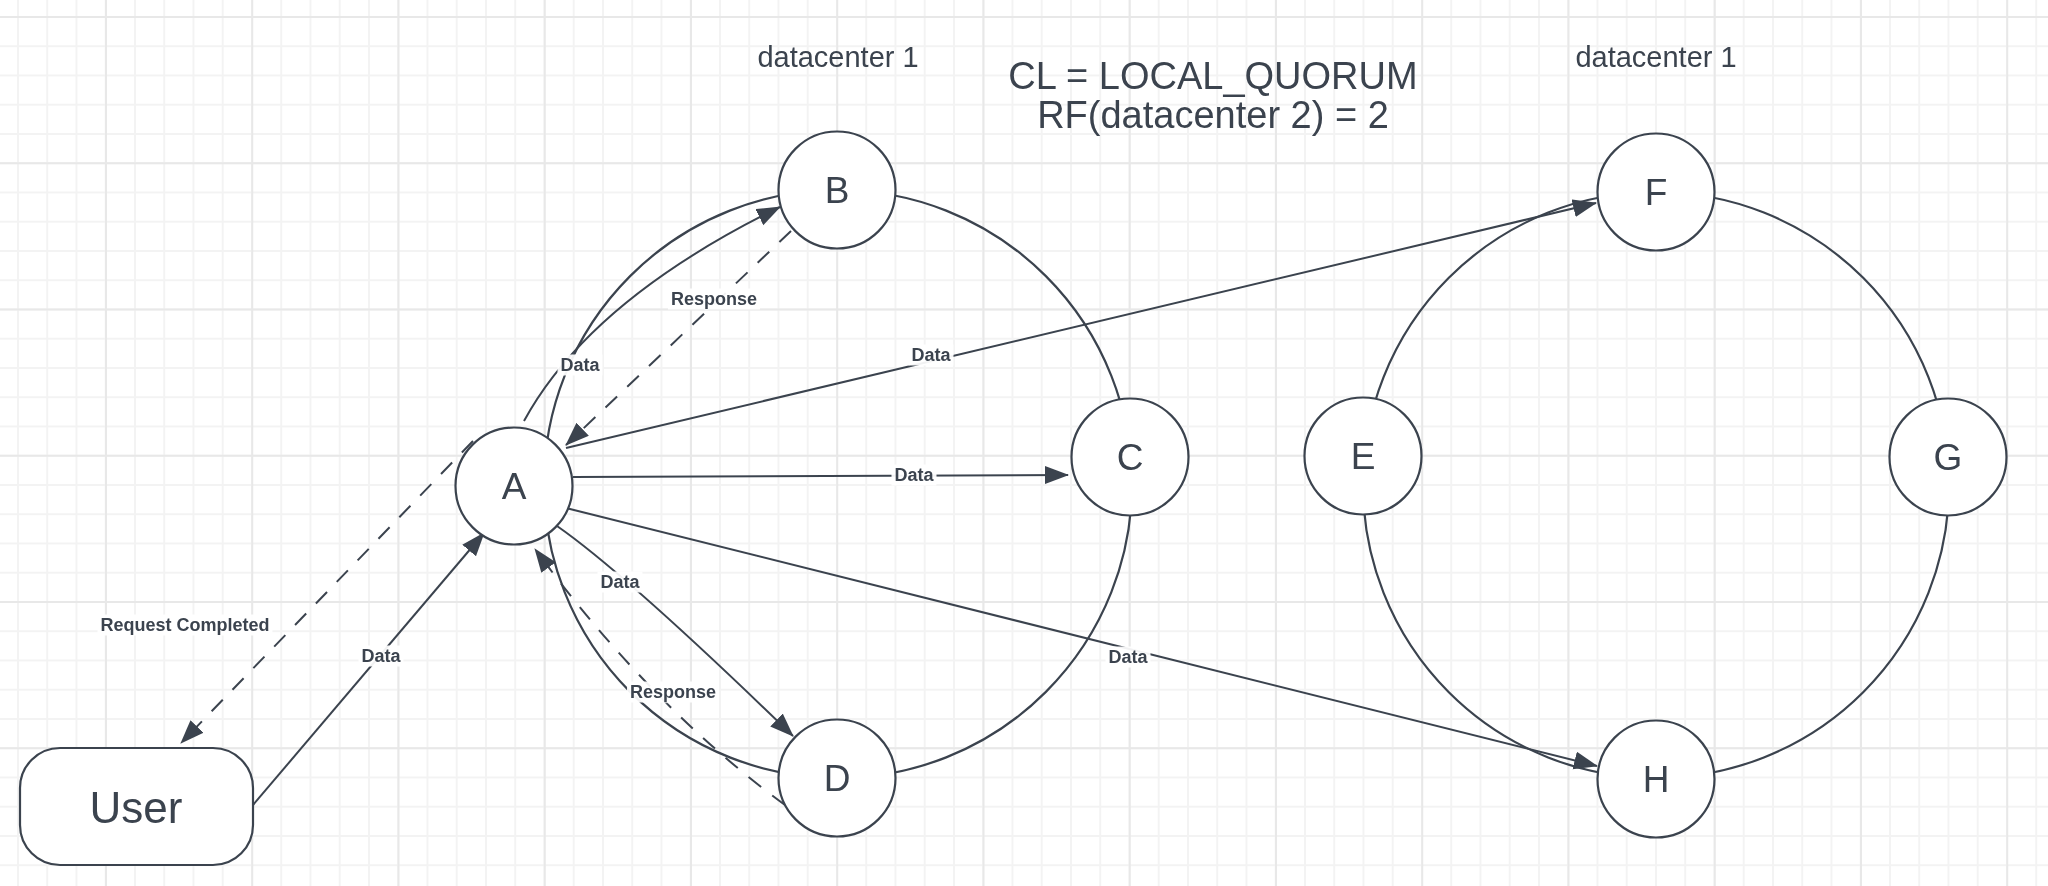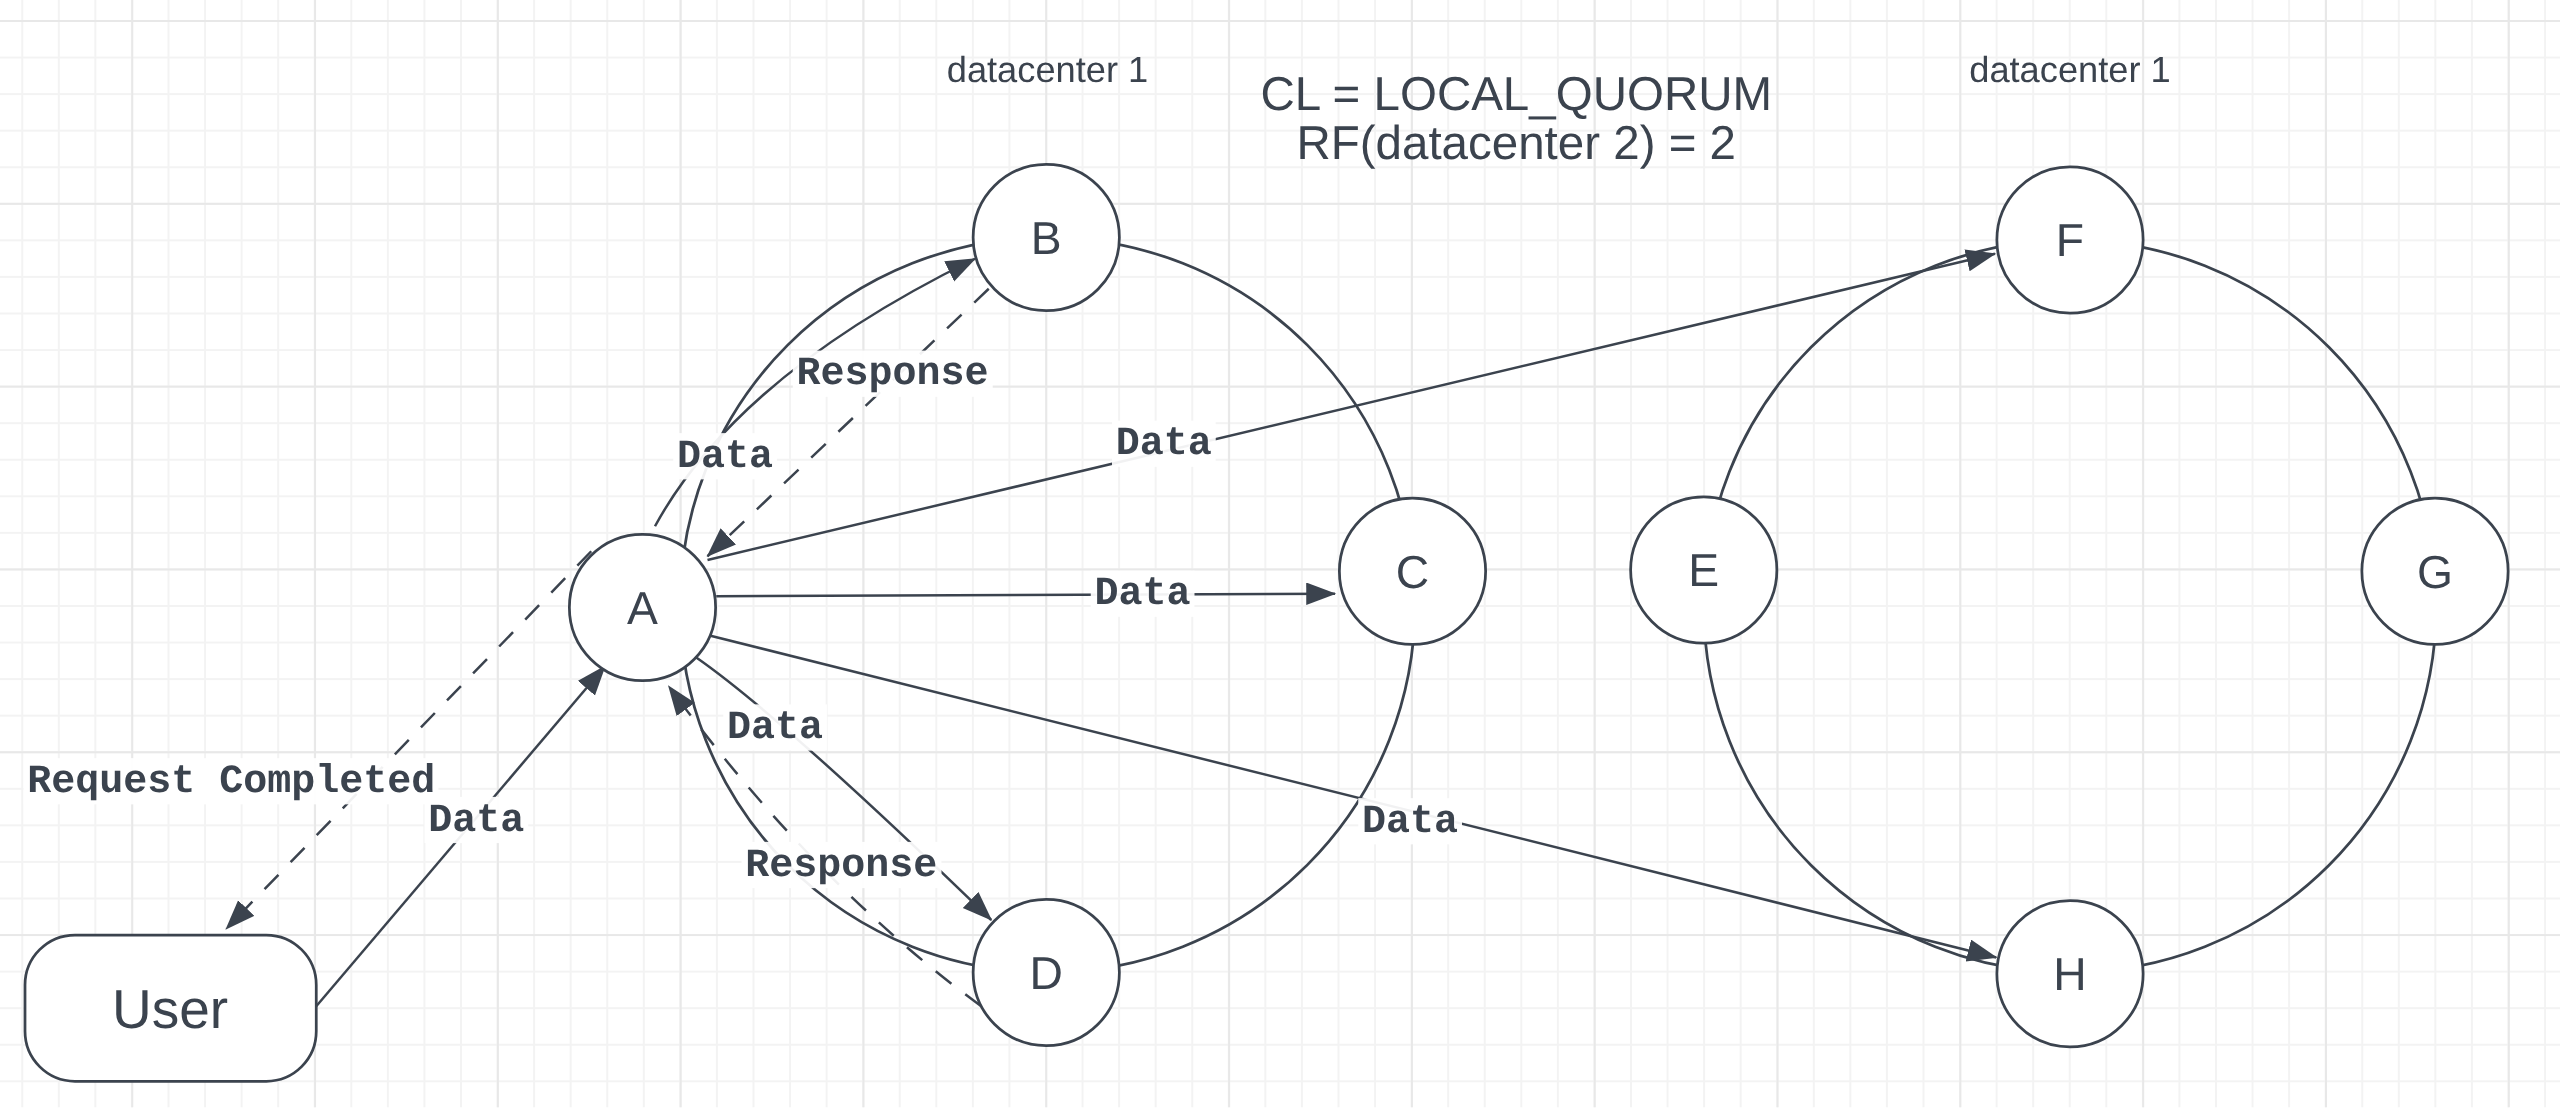--- a/index.html
+++ b/index.html
@@ -22,25 +22,24 @@
   .lbl{
     position:absolute;
     transform:translate(-50%,-50%);
     white-space:nowrap;
     color:#3b434e;
   }
   .cluster-label{font-size:29px;font-weight:400;}
   .node-label{font-size:37px;font-weight:400;}
   .user-label{font-size:44px;font-weight:400;}
   .edge-label{
-    font-size:32px;font-weight:700;
+    font-size:18px;font-weight:700;
     background:rgba(255,255,255,0.93);
     padding:0 3px;
     text-shadow:0 0 3px #fff,0 0 3px #fff;
-    font-family:Liberation Mono, monospace;
   }
   .annotation{
     position:absolute;
     transform:translate(-50%,0);
     text-align:center;
     font-size:38px;
     line-height:39px;
     font-weight:400;
     color:#3b434e;
     white-space:nowrap;

